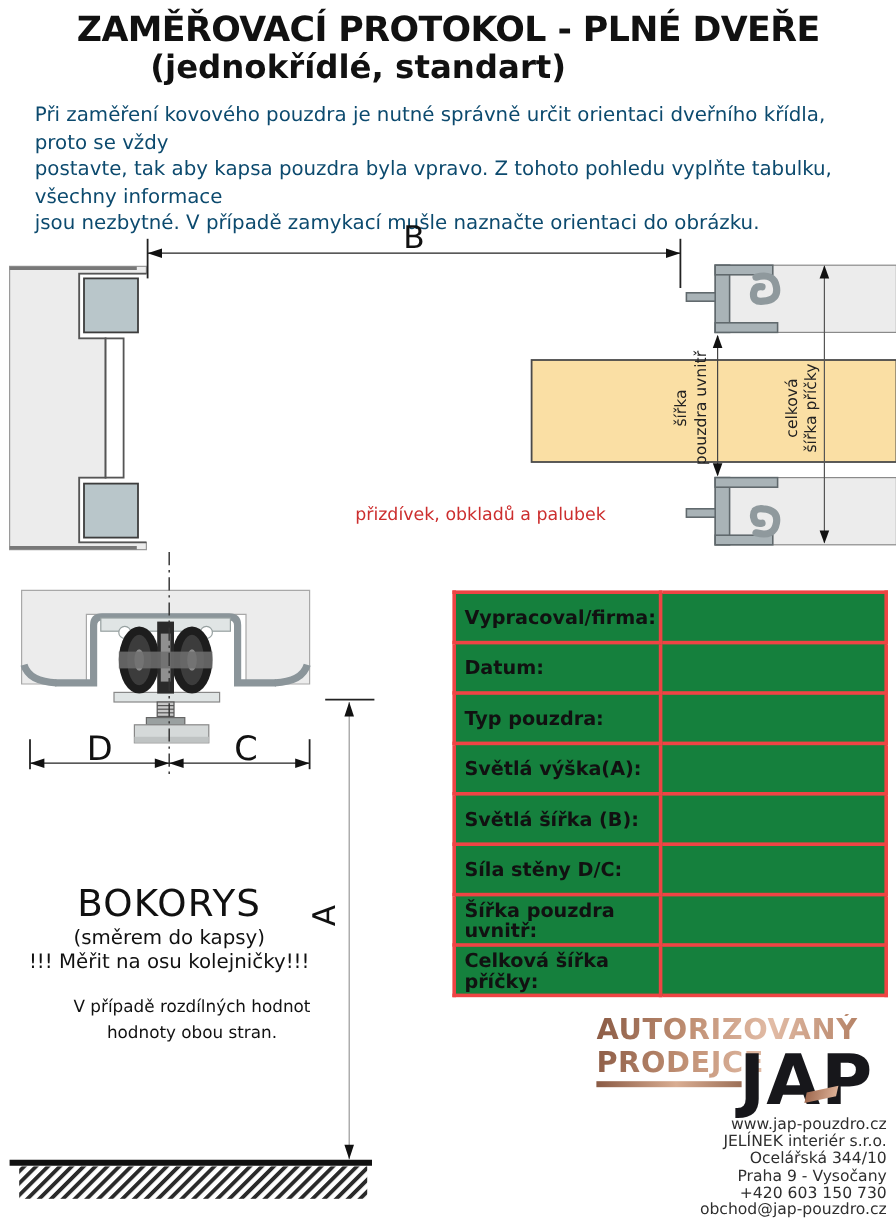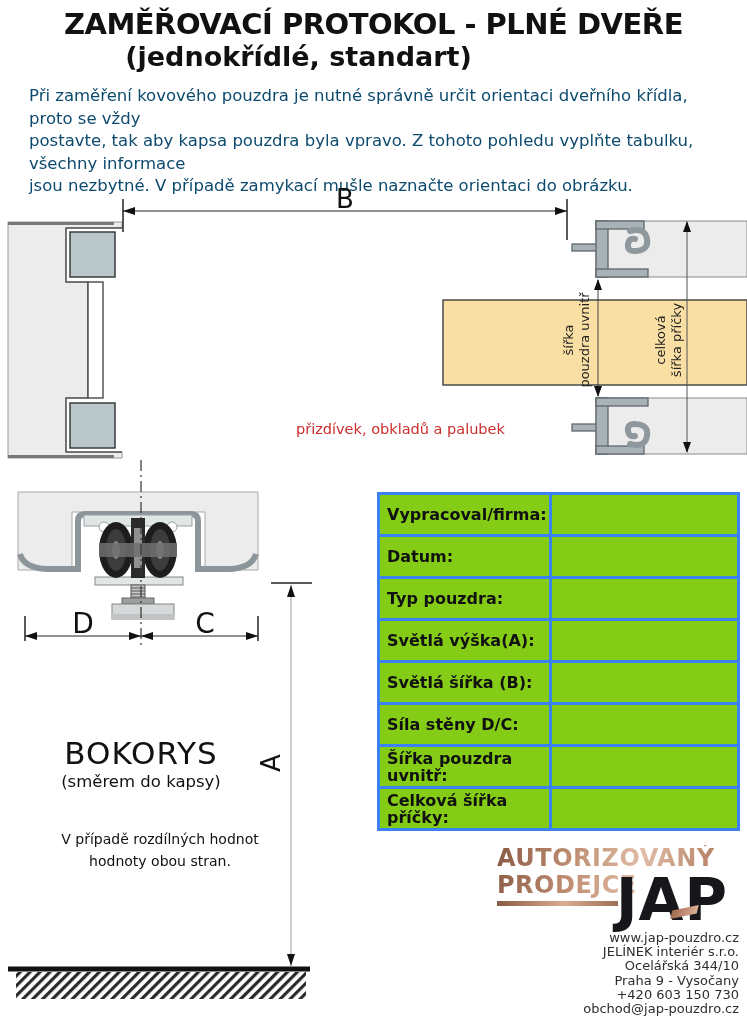--- a/index.html
+++ b/index.html
@@ -17,21 +17,21 @@
   .rot{width:130px;height:34px;display:flex;flex-direction:column;justify-content:center;
        text-align:center;font-size:13px;line-height:16px;color:#222;transform:rotate(-90deg);}
   .rot1{left:512px;top:323px;}
   .rot2{left:604px;top:323px;}
   .red-note{left:296px;top:420px;font-size:14.5px;line-height:19px;color:#cc2e2e;}
   .bok-title{left:25px;top:735px;width:232px;text-align:center;font-size:31px;letter-spacing:1px;}
   .bok-sub1{left:25px;top:772px;width:232px;text-align:center;font-size:16.5px;}
   .bok-sub2{left:15px;top:792px;width:252px;text-align:center;font-size:16.5px;}
   .bok-note{left:20px;top:828px;width:280px;text-align:center;font-size:14px;line-height:22px;}
   .mtable{position:absolute;left:377px;top:492px;border-collapse:collapse;table-layout:fixed;width:363px;}
-  .mtable td{border:3px solid #3b82f6;height:35px;vertical-align:middle;background:#84cc16;}
+  .mtable td{border:3px solid #ef4444;height:35px;vertical-align:middle;background:#15803d;}
   .mtable td.lbl{width:160px;font-weight:bold;font-size:16px;line-height:17px;padding:2px 2px 2px 7px;}
   .mtable td.val{padding:2px 4px;}
   .authorized{left:497px;top:845px;font-size:24px;font-weight:bold;line-height:27px;letter-spacing:0.5px;
        background:linear-gradient(100deg,#8a5a44 0%,#c08f73 35%,#e2bca6 65%,#b07c5f 100%);
        -webkit-background-clip:text;background-clip:text;color:transparent;}
   .copper-bar{left:497px;top:901px;width:121px;height:5px;
        background:linear-gradient(90deg,#8a5a44,#d9ad92 55%,#9c6f57);}
   .jap{left:616px;top:866px;font-size:58px;font-weight:800;letter-spacing:1px;color:#17171b;}
   .jap-accent{left:671px;top:908px;width:27px;height:8px;
        background:linear-gradient(90deg,#a06a50,#dcb096);transform:rotate(-12deg) skewX(-25deg);}
@@ -180,20 +180,21 @@
     <div>celková</div>
     <div>šířka příčky</div>
   </div>
 
   <div class="abs red-note">
     <div>přizdívek, obkladů a palubek</div>
   </div>
 
   <div class="abs bok-title">BOKORYS</div>
   <div class="abs bok-sub1">(směrem do kapsy)</div>
+  <div class="abs bok-sub2">!!! Měřit na osu kolejničky!!!</div>
   <div class="abs bok-note">
     <div>V případě rozdílných hodnot</div>
     <div>hodnoty obou stran.</div>
   </div>
 
   <table class="mtable">
     <tbody>
         <tr>
       <td class="lbl">Vypracoval/firma:</td>
       <td class="val"></td>

